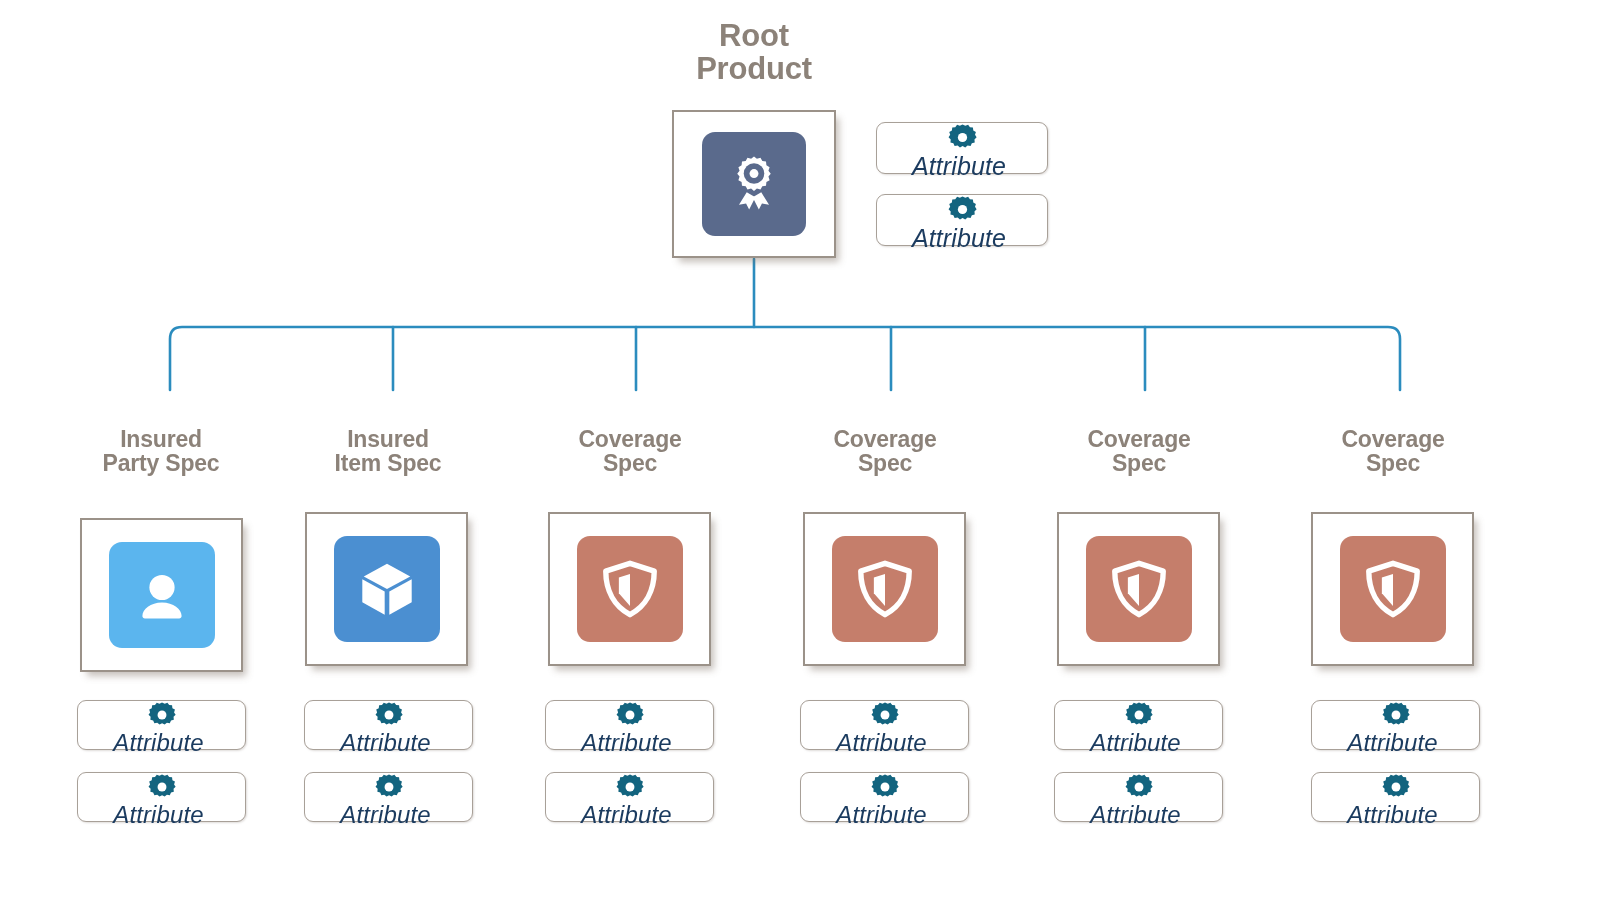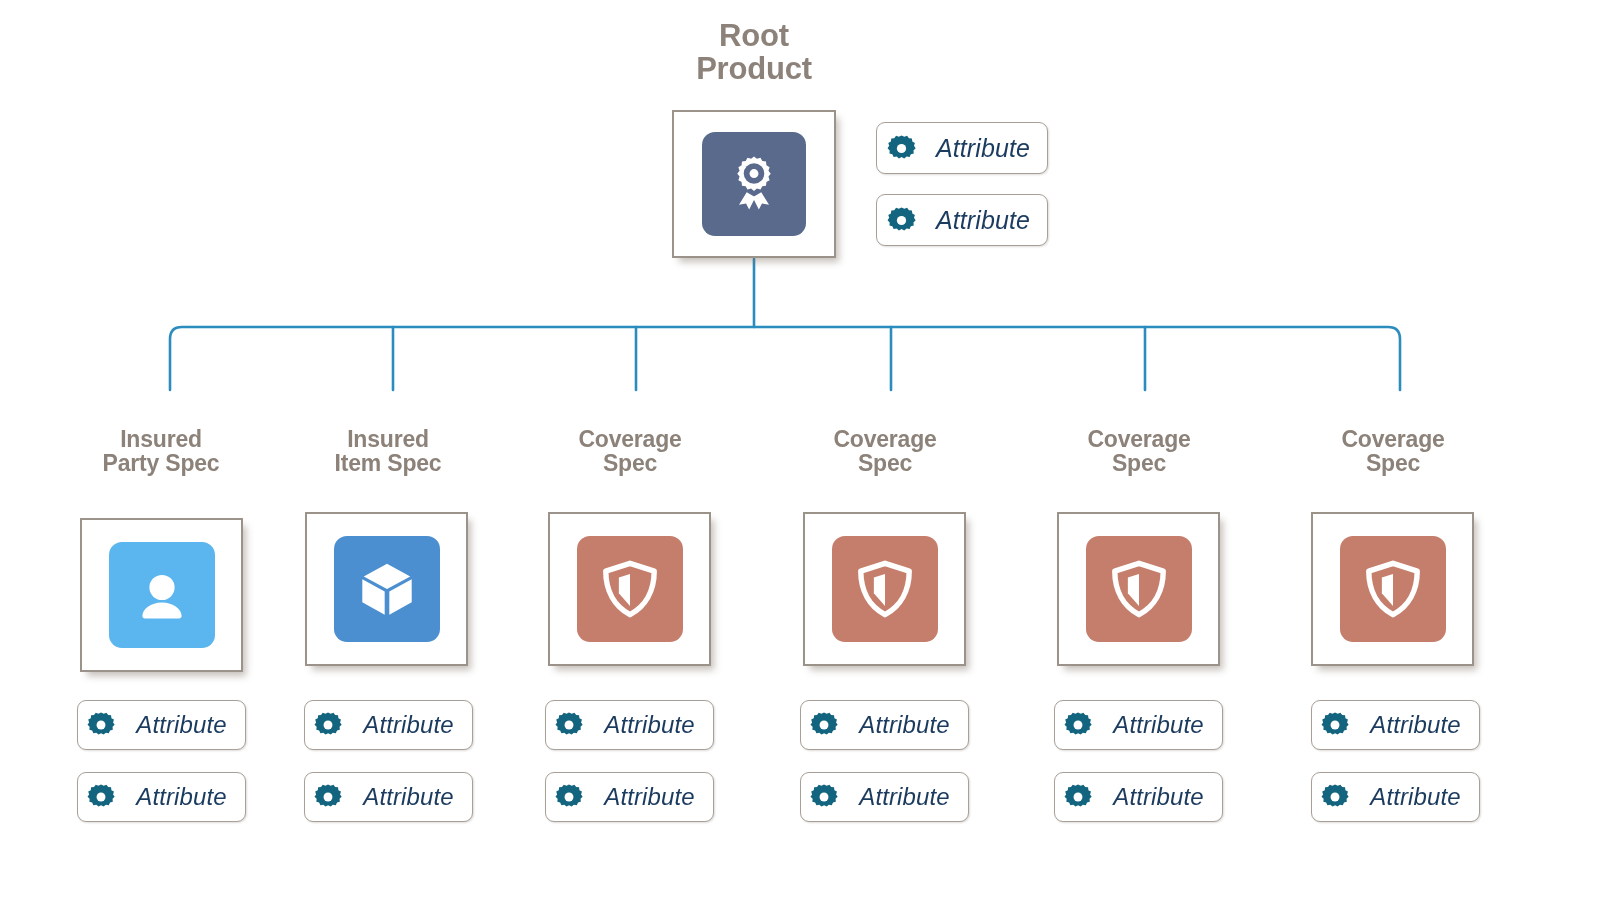--- a/index.html
+++ b/index.html
@@ -72,20 +72,21 @@
   
   .attr-pill {
     position: absolute;
     box-sizing: border-box;
     background: #ffffff;
     border: 1.6px solid #a8a098;
     border-radius: 9px;
     display: flex;
     align-items: center;
     box-shadow: 1px 1px 2px rgba(130,120,110,0.25);
+    flex-direction: column;
   }
   .attr-pill .gear {
     flex: 0 0 auto;
     display: flex;
     align-items: center;
     justify-content: center;
   }
   .attr-pill .gear svg { display: block; }
   .attr-pill .attr-text {
     flex: 1 1 auto;

